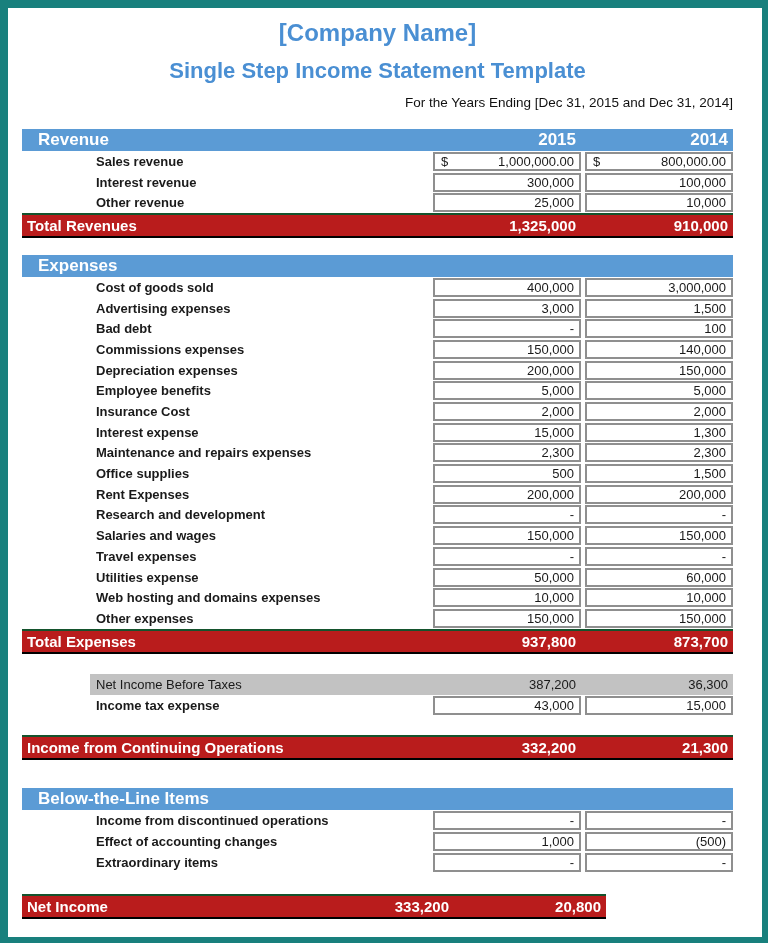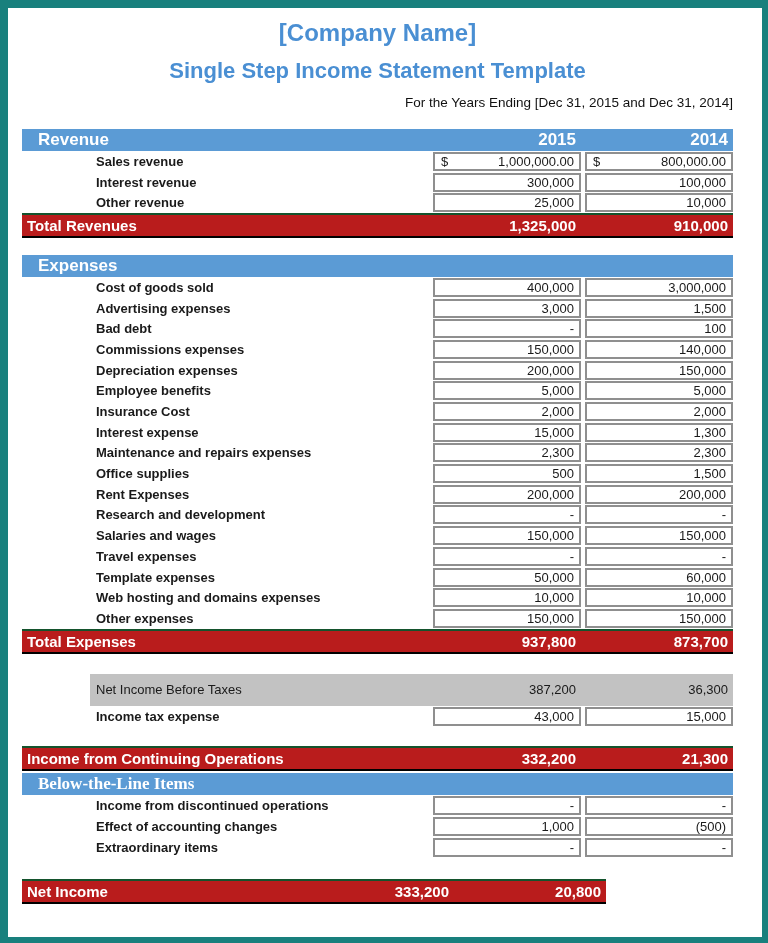--- a/index.html
+++ b/index.html
@@ -47,32 +47,32 @@
     border-top:2px solid #14532d;border-bottom:2px solid #000;
     color:#ffffff;font-weight:bold;
   }
   .total-bar .bar-label{flex:1;padding-left:5px;font-size:15px;white-space:nowrap;}
   .bar-val{width:148px;text-align:right;padding-right:5px;box-sizing:border-box;font-size:15px;}
   .bar-val.c2{margin-left:4px;}
   .total-bar.wide{width:584px;}
 
   
   .gray-band{
-    display:flex;align-items:center;height:32px;background:#c2c2c2;
+    display:flex;align-items:center;height:21px;background:#c2c2c2;
     margin-left:68px;
   }
   .gray-band .band-label{flex:1;padding-left:6px;font-size:13px;white-space:nowrap;}
   .band-val{width:148px;text-align:right;padding-right:5px;box-sizing:border-box;font-size:13px;}
   .band-val.c2{margin-left:4px;}
 
   
   .mt-expenses{margin-top:17px;}
   .mt-band{margin-top:20px;}
   .mt-ifco{margin-top:20px;}
-  .mt-btl{margin-top:2px;font-family:Liberation Serif, serif;}
+  .mt-btl{margin-top:28px;}
   .mt-netincome{margin-top:21px;}
 </style>
 </head>
 <body>
 
 <div class="sheet">
 
   <div class="doc-header">
     <div class="company">[Company Name]</div>
     <div class="doc-title">Single Step Income Statement Template</div>
@@ -277,21 +277,21 @@
         <div class="cell">
           <span class="cur"></span>
           <span class="val">-</span>
         </div>
         <div class="cell c2">
           <span class="cur"></span>
           <span class="val">-</span>
         </div>
       </div>
       <div class="row">
-        <div class="row-label">Template expenses</div>
+        <div class="row-label">Utilities expense</div>
         <div class="cell">
           <span class="cur"></span>
           <span class="val">50,000</span>
         </div>
         <div class="cell c2">
           <span class="cur"></span>
           <span class="val">60,000</span>
         </div>
       </div>
       <div class="row">

